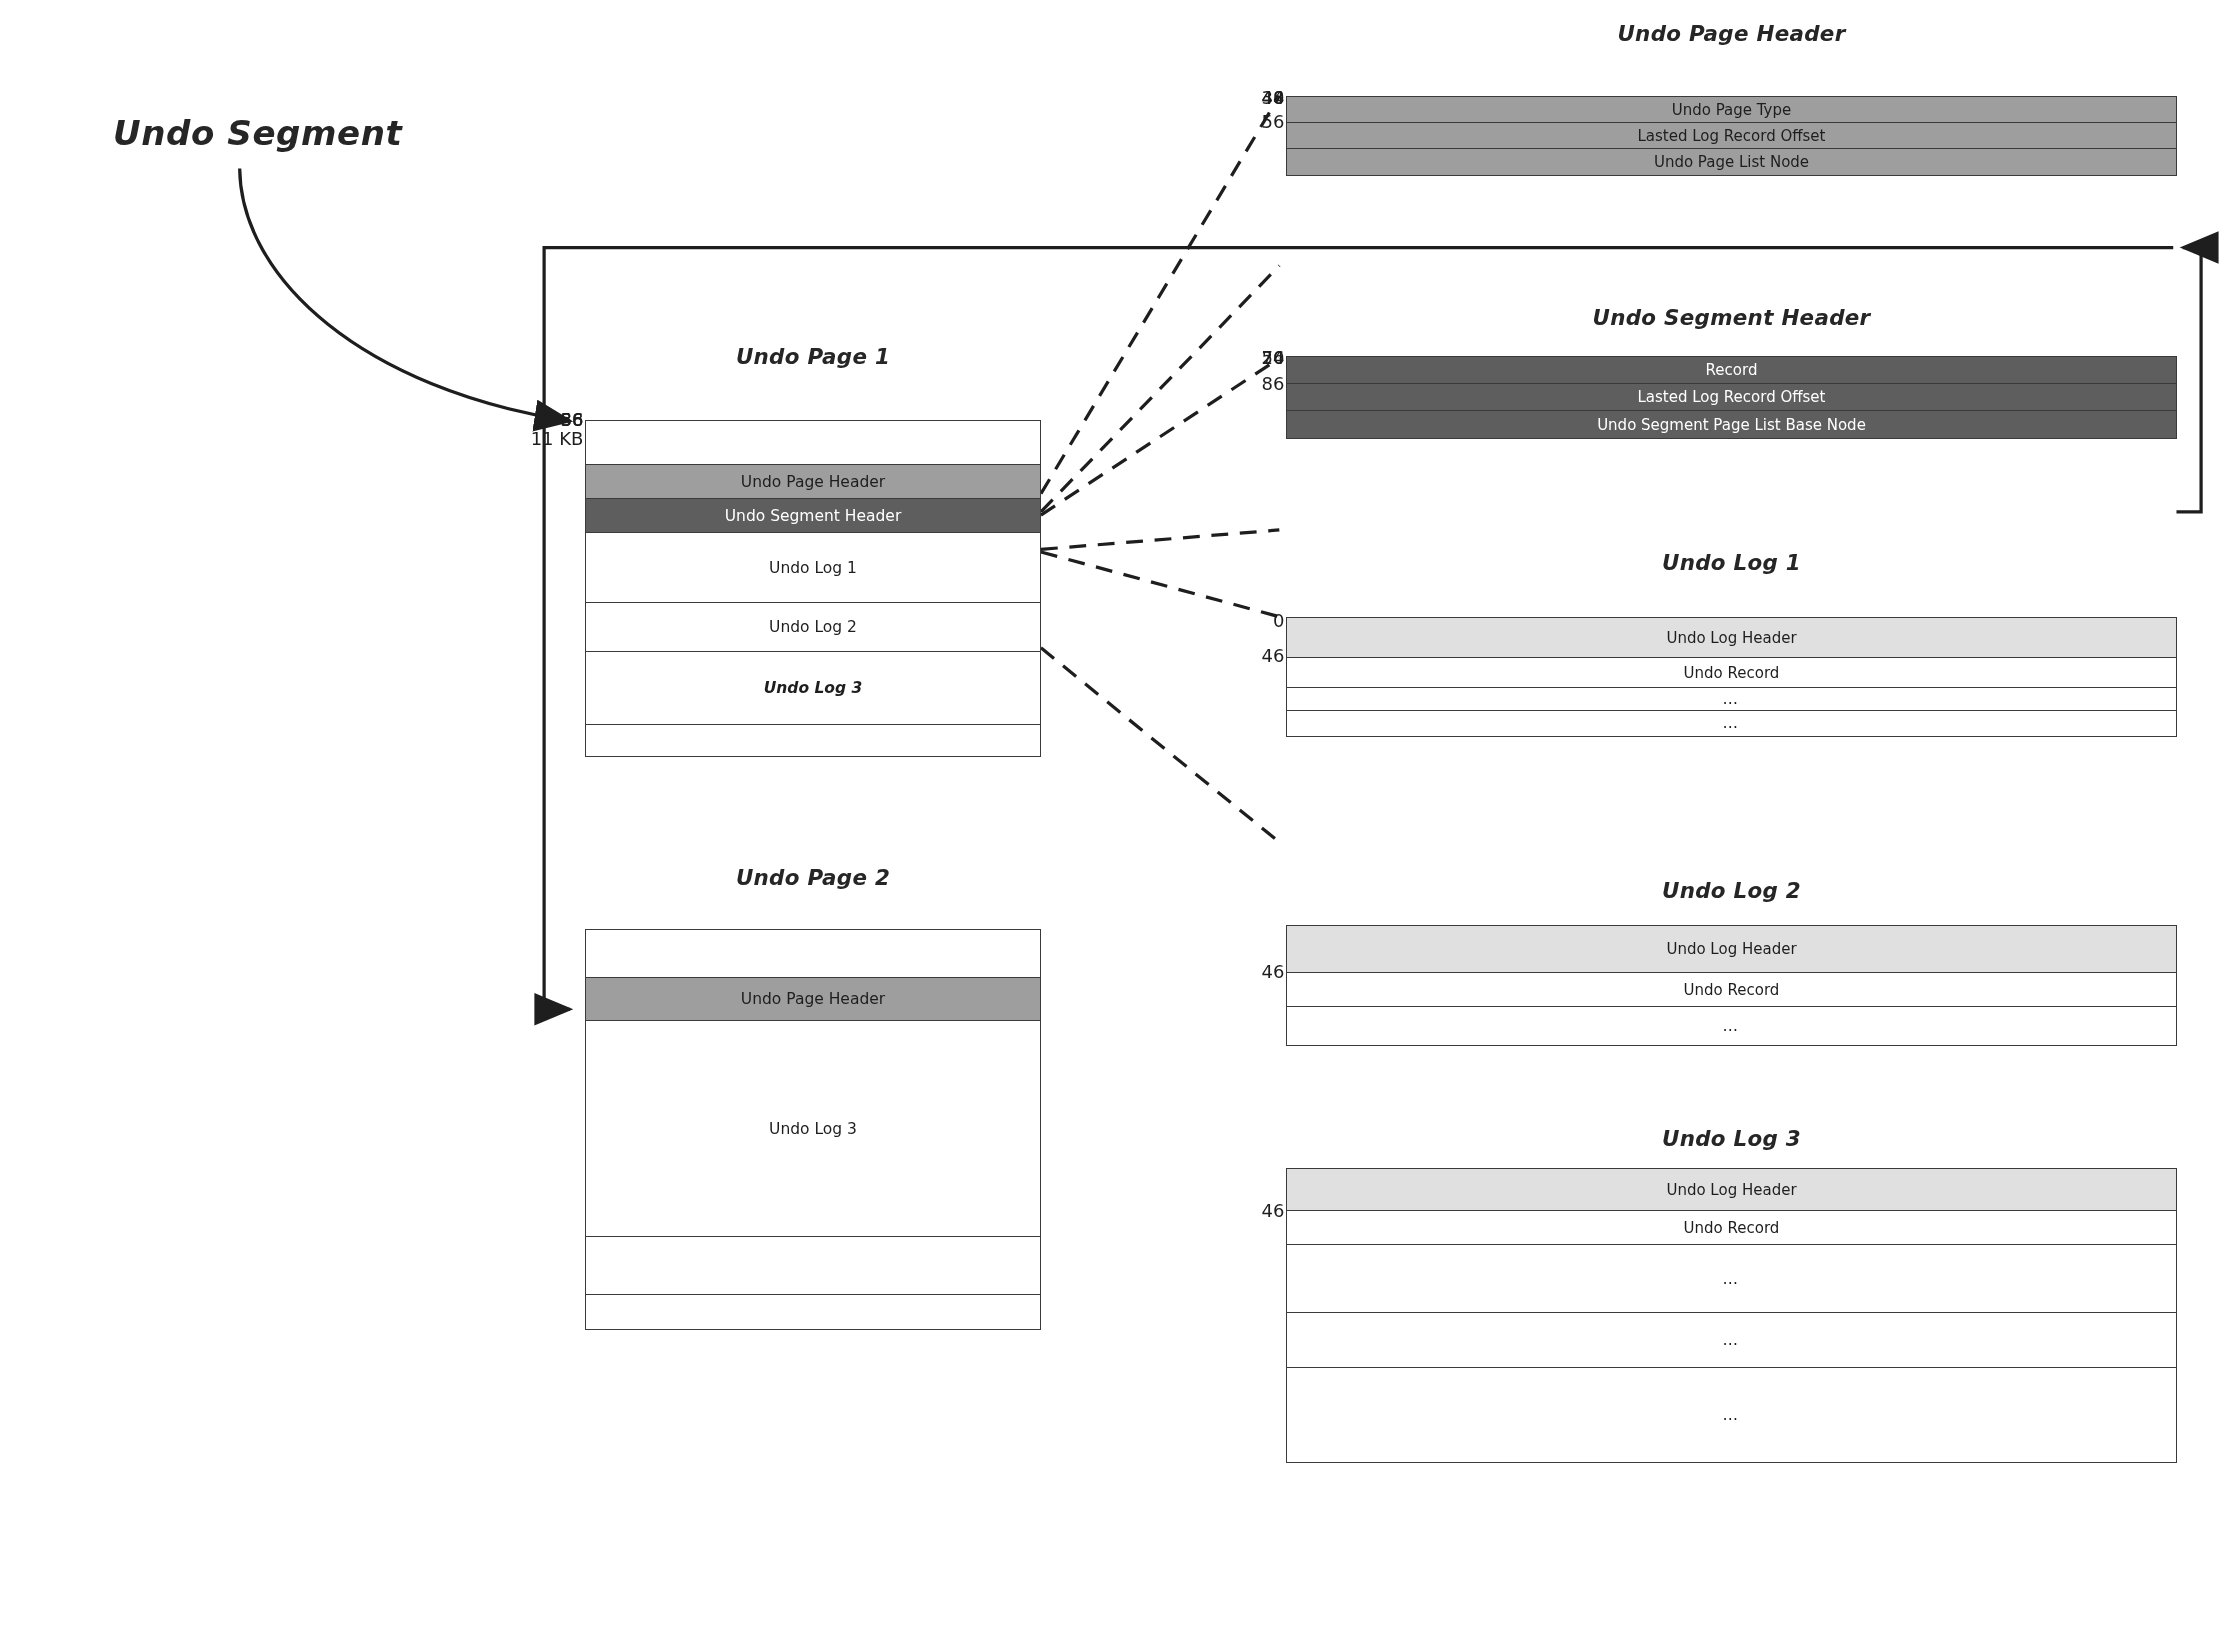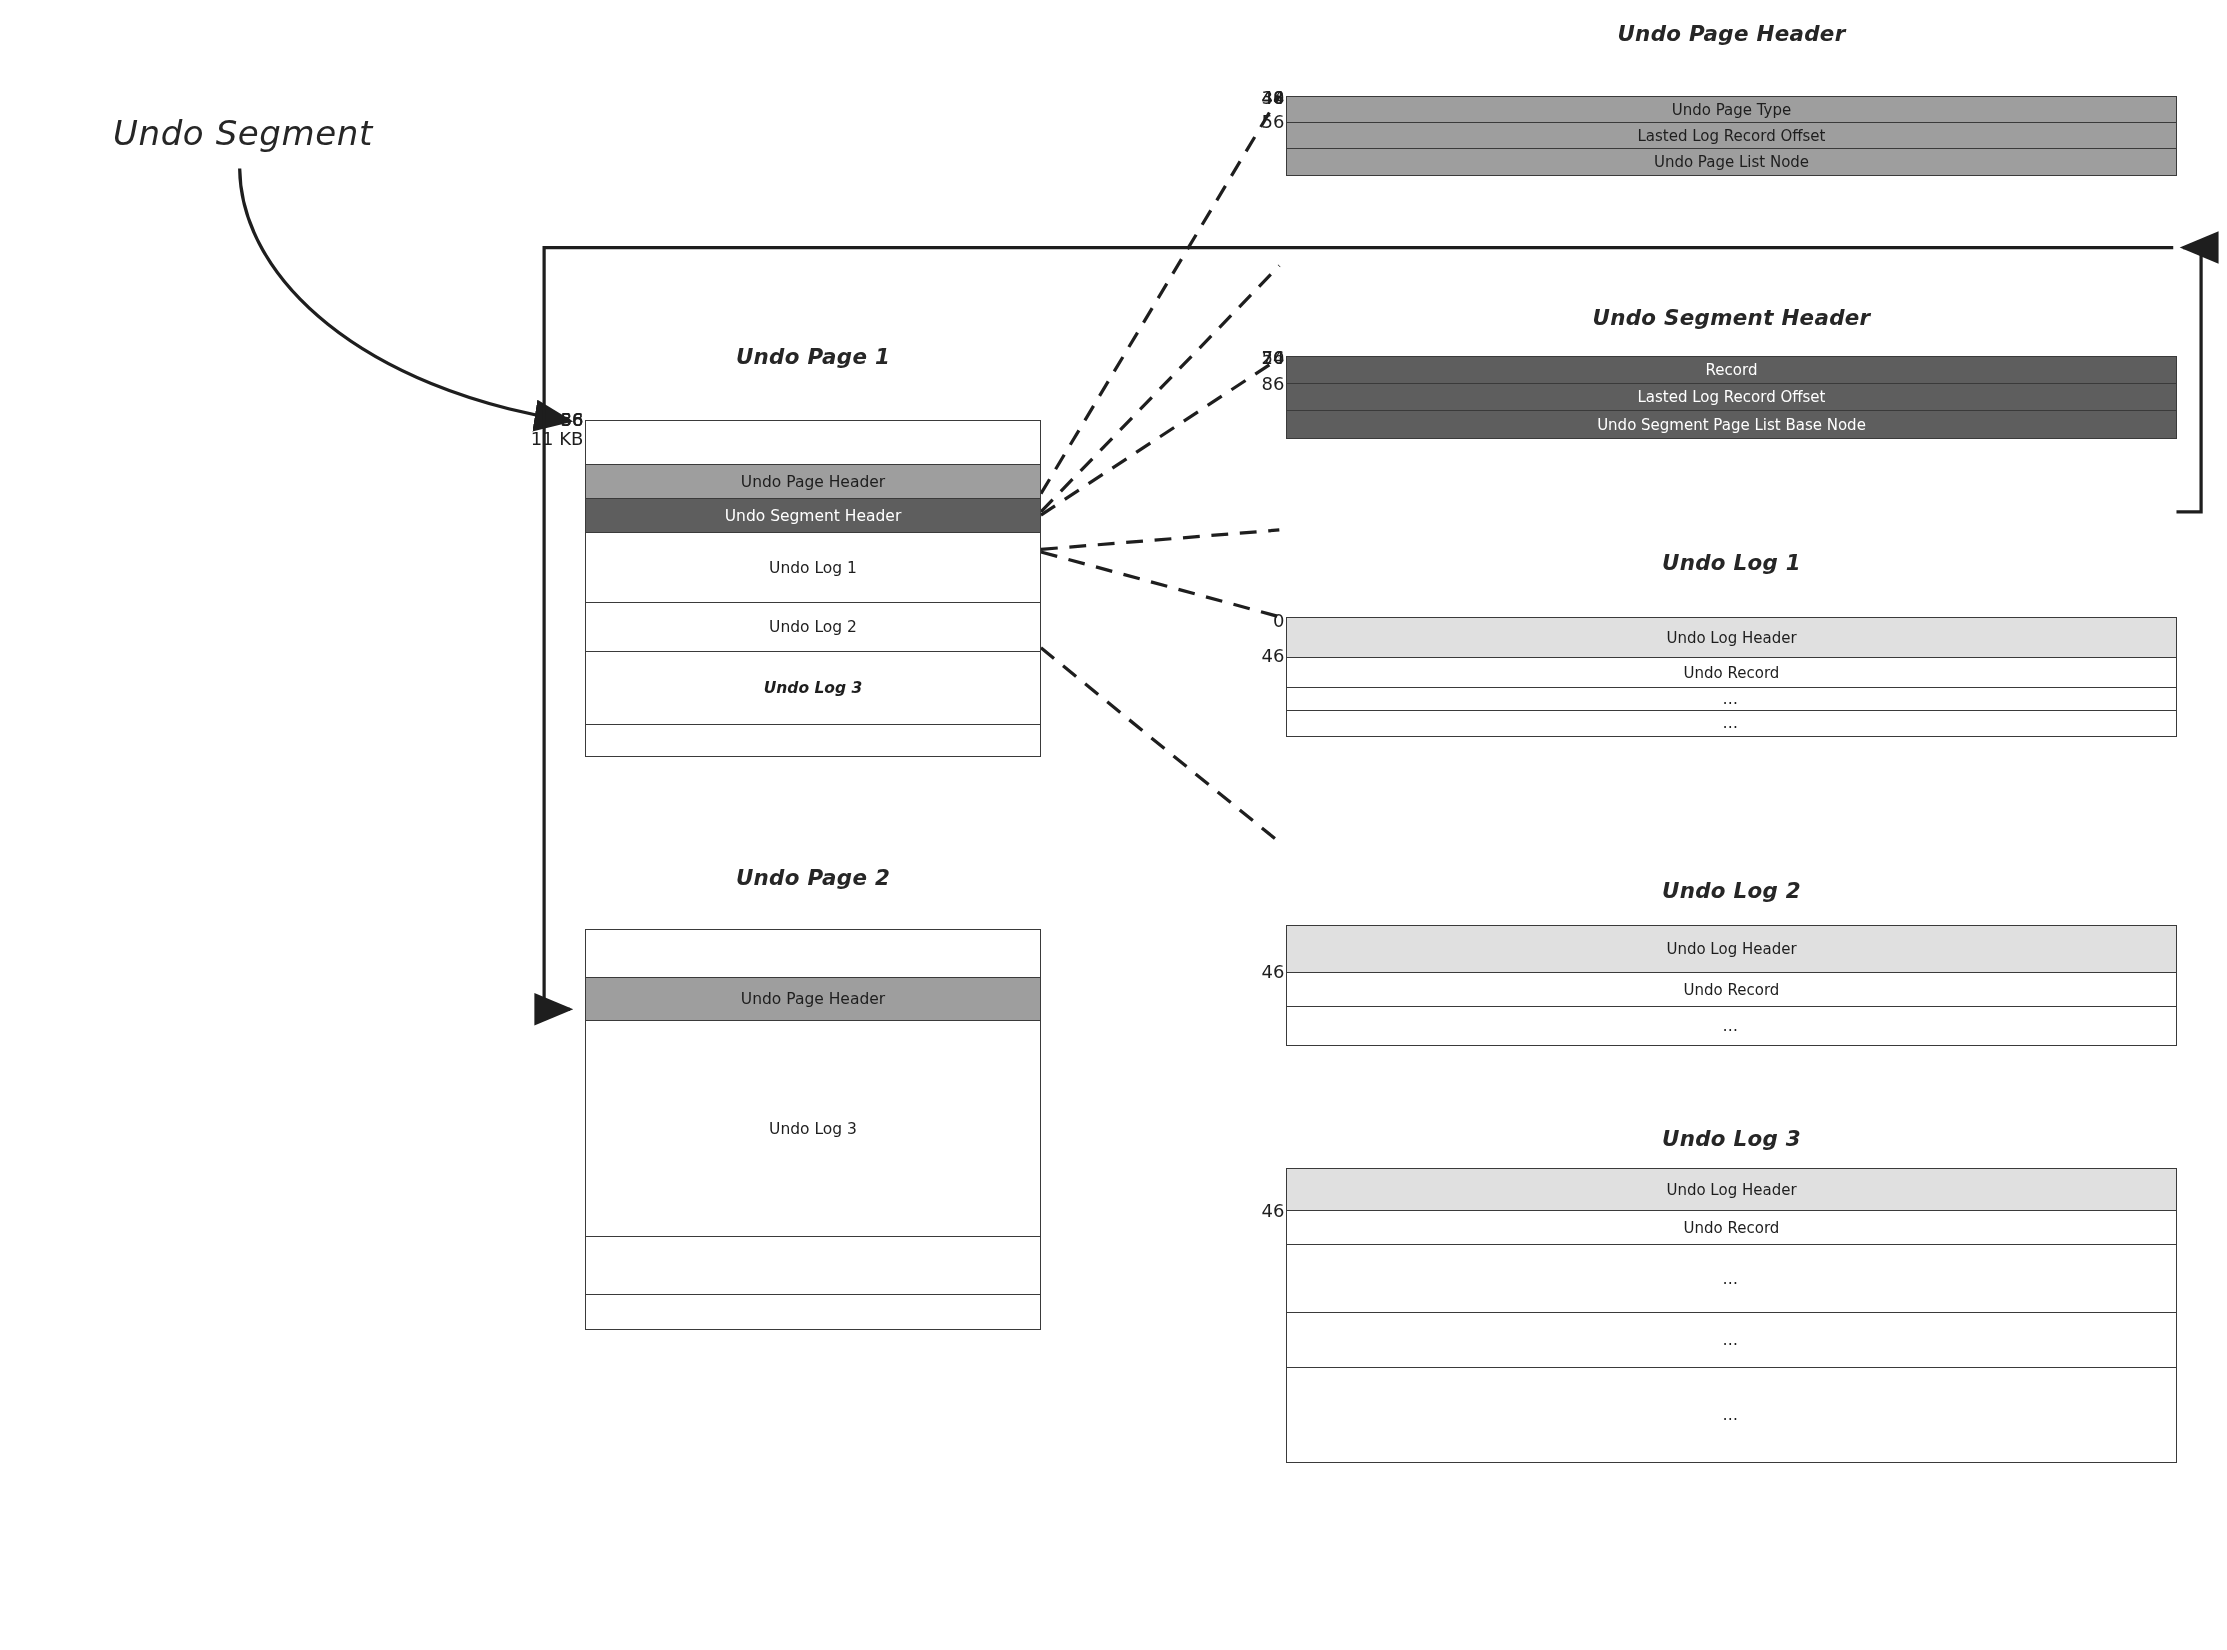--- a/index.html
+++ b/index.html
@@ -41,21 +41,21 @@
   
   .title-right{font-size:21.4px;}
   .title-mid{font-size:21.4px;}
 
   .rlabel{font-size:15.5px;}
   .rlabel-sm{font-size:15px;}
   .italic{font-style:italic;font-weight:bold;}
 
   #seg-title{
     position:absolute;left:113px;top:113px;
-    font-size:34px;font-style:italic;font-weight:normal;color:#262626;
+    font-size:34px;font-style:italic;font-weight:bold;color:#262626;
     white-space:nowrap;letter-spacing:0.6px;
   }
   .offnum{font-size:18px;}
   .ellips{letter-spacing:2.6px;font-size:15.5px;}
 </style>
 </head>
 <body>
 
 <div id="stage">
 

